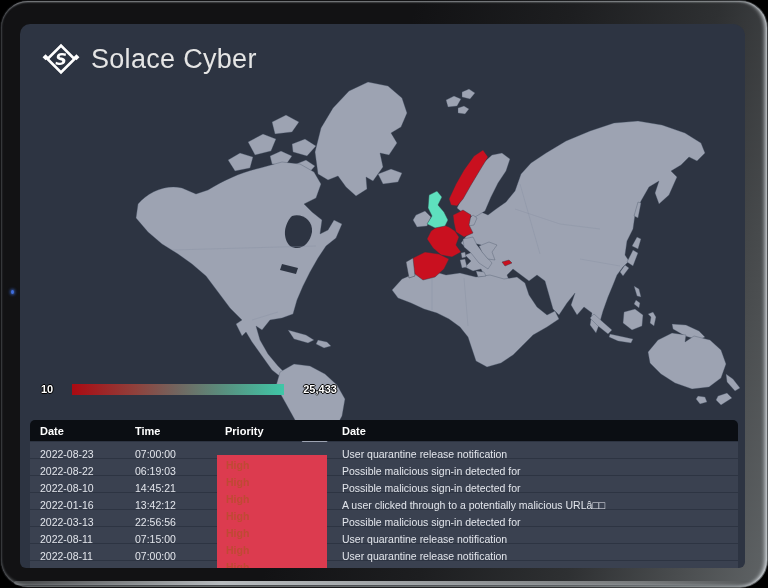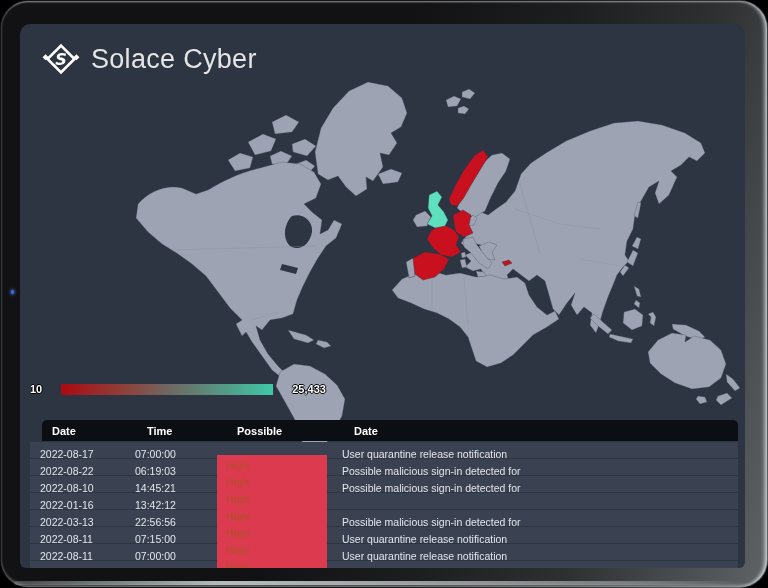--- a/index.html
+++ b/index.html
@@ -32,36 +32,36 @@
     position:absolute; left:20px; top:24px; width:725px; height:544px;
     background:#2D3442; border-radius:10px 12px 6px 6px; overflow:hidden; z-index:2;
   }
   .map { position:absolute; inset:0; }
 
   
   .brand { position:absolute; left:22px; top:16px; display:flex; align-items:center; gap:11px; z-index:3; }
   .brand-title { color:#e5e5e5; font-size:27px; font-weight:500; letter-spacing:.3px; }
 
   
-  .legend { position:absolute; left:10px; top:359px; display:flex; align-items:center; gap:19px; z-index:3; }
+  .legend { position:absolute; left:21px; top:359px; display:flex; align-items:center; gap:19px; z-index:3; }
   .legend-label {
     color:#fff; font-size:11px; font-weight:bold;
     text-shadow:-1px 0 #000,1px 0 #000,0 -1px #000,0 1px #000;
   }
   .legend-bar {
     width:212px; height:11px;
     background:linear-gradient(90deg,#ab0a12 0%,#8f413c 30%,#716660 50%,#58907f 72%,#3fc7a7 100%);
   }
 
   
   .evt-table { position:absolute; left:10px; top:396px; width:708px; z-index:3; font-size:10.5px; }
   .t-head {
     display:grid; grid-template-columns:95px 90px 117px 1fr; align-items:center;
     height:21px; background:#0B0E13; border-radius:5px 5px 0 0;
-    color:#fff; font-weight:bold; font-size:11px;margin-left:12px;
+    color:#fff; font-weight:bold; font-size:11px;
   }
   .t-head > div { padding-left:10px; }
   .t-row {
     display:grid; grid-template-columns:95px 90px 117px 1fr; align-items:center;
     height:16px; background:#3A4150; margin-top:1px; color:#E2E5EB;
   }
   .t-row > div { padding-left:10px; white-space:nowrap; overflow:hidden; }
   .cell-priority { padding-left:0 !important; height:100%; display:flex; align-items:stretch;margin-top:23px; }
   .badge {
     flex:1; margin:1px 5px 1px 2px; background:#DC3B4F; color:#BE4A33;
@@ -149,26 +149,26 @@
     <div class="legend">
       <span class="legend-label">10</span>
       <div class="legend-bar"></div>
       <span class="legend-label">25,433</span>
     </div>
 
     <div class="evt-table">
       <div class="t-head">
         <div>Date</div>
         <div>Time</div>
-        <div>Possible</div>
+        <div>Priority</div>
         <div>Date</div>
       </div>
 
       <div class="t-row">
-        <div>2022-08-17</div>
+        <div>2022-08-23</div>
         <div>07:00:00</div>
         <div class="cell-priority">
             <span class="badge">High</span>
           </div>
         <div>User quarantine release notification</div>
       </div>
       <div class="t-row">
         <div>2022-08-22</div>
         <div>06:19:03</div>
         <div class="cell-priority">
@@ -183,20 +183,21 @@
             <span class="badge">High</span>
           </div>
         <div>Possible malicious sign-in detected for</div>
       </div>
       <div class="t-row">
         <div>2022-01-16</div>
         <div>13:42:12</div>
         <div class="cell-priority">
             <span class="badge">High</span>
           </div>
+        <div>A user clicked through to a potentially malicious URLâ□□</div>
       </div>
       <div class="t-row">
         <div>2022-03-13</div>
         <div>22:56:56</div>
         <div class="cell-priority">
             <span class="badge">High</span>
           </div>
         <div>Possible malicious sign-in detected for</div>
       </div>
       <div class="t-row">

